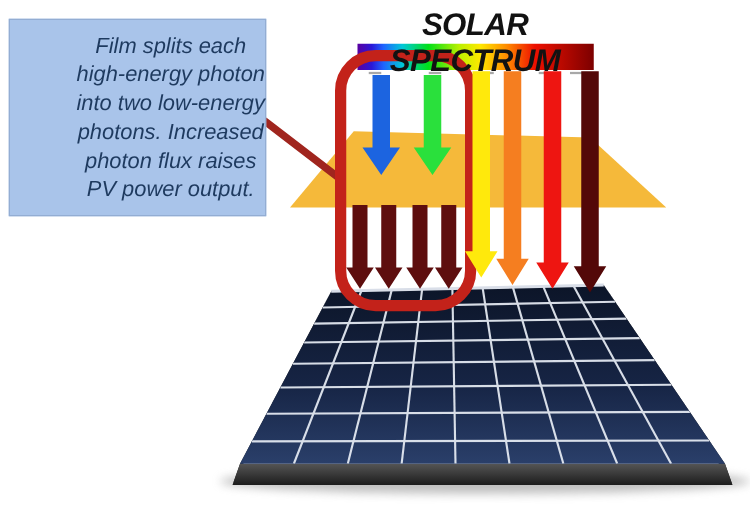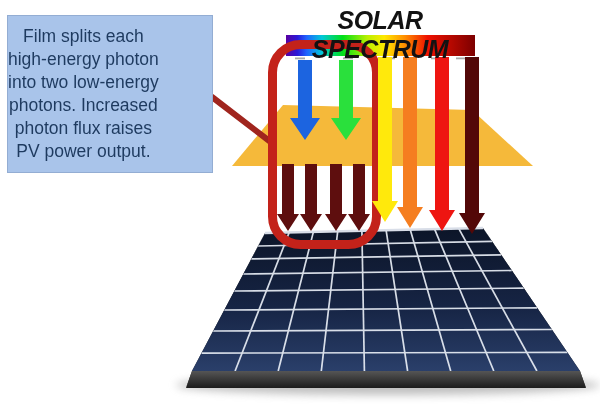--- a/index.html
+++ b/index.html
@@ -1,21 +1,21 @@
 <!DOCTYPE html>
 <html><head>
 <meta charset="utf-8">
 <style>
   html,body{margin:0;padding:0;}
   body{width:600px;height:404px;position:relative;background:#ffffff;overflow:hidden;
        font-family:"Liberation Sans",sans-serif;}
   .stage{position:absolute;left:0;top:0;width:600px;height:404px;}
   svg.diagram{position:absolute;left:0;top:0;}
   .note{position:absolute;background:#a9c4ea;border:1px solid #93add3;color:#1e3a5f;
-        display:flex;align-items:center;justify-content:flex-start;box-sizing:border-box;}
+        display:flex;align-items:center;justify-content:flex-end;box-sizing:border-box;font-style:italic;}
   .note span{white-space:pre-line;text-align:center;font-size:17.5px;line-height:1.31;font-weight:400;}
   .note1{left:7px;top:15px;width:206px;height:158px;}
   .note2{left:7px;top:200px;width:176px;height:132px;}
   .title{position:absolute;left:282px;top:6px;width:196px;text-align:center;
          font-style:italic;font-weight:bold;font-size:25px;color:#121212;letter-spacing:-0.5px;}
 </style>
 </head>
 <body>
 
 <div class="stage">

